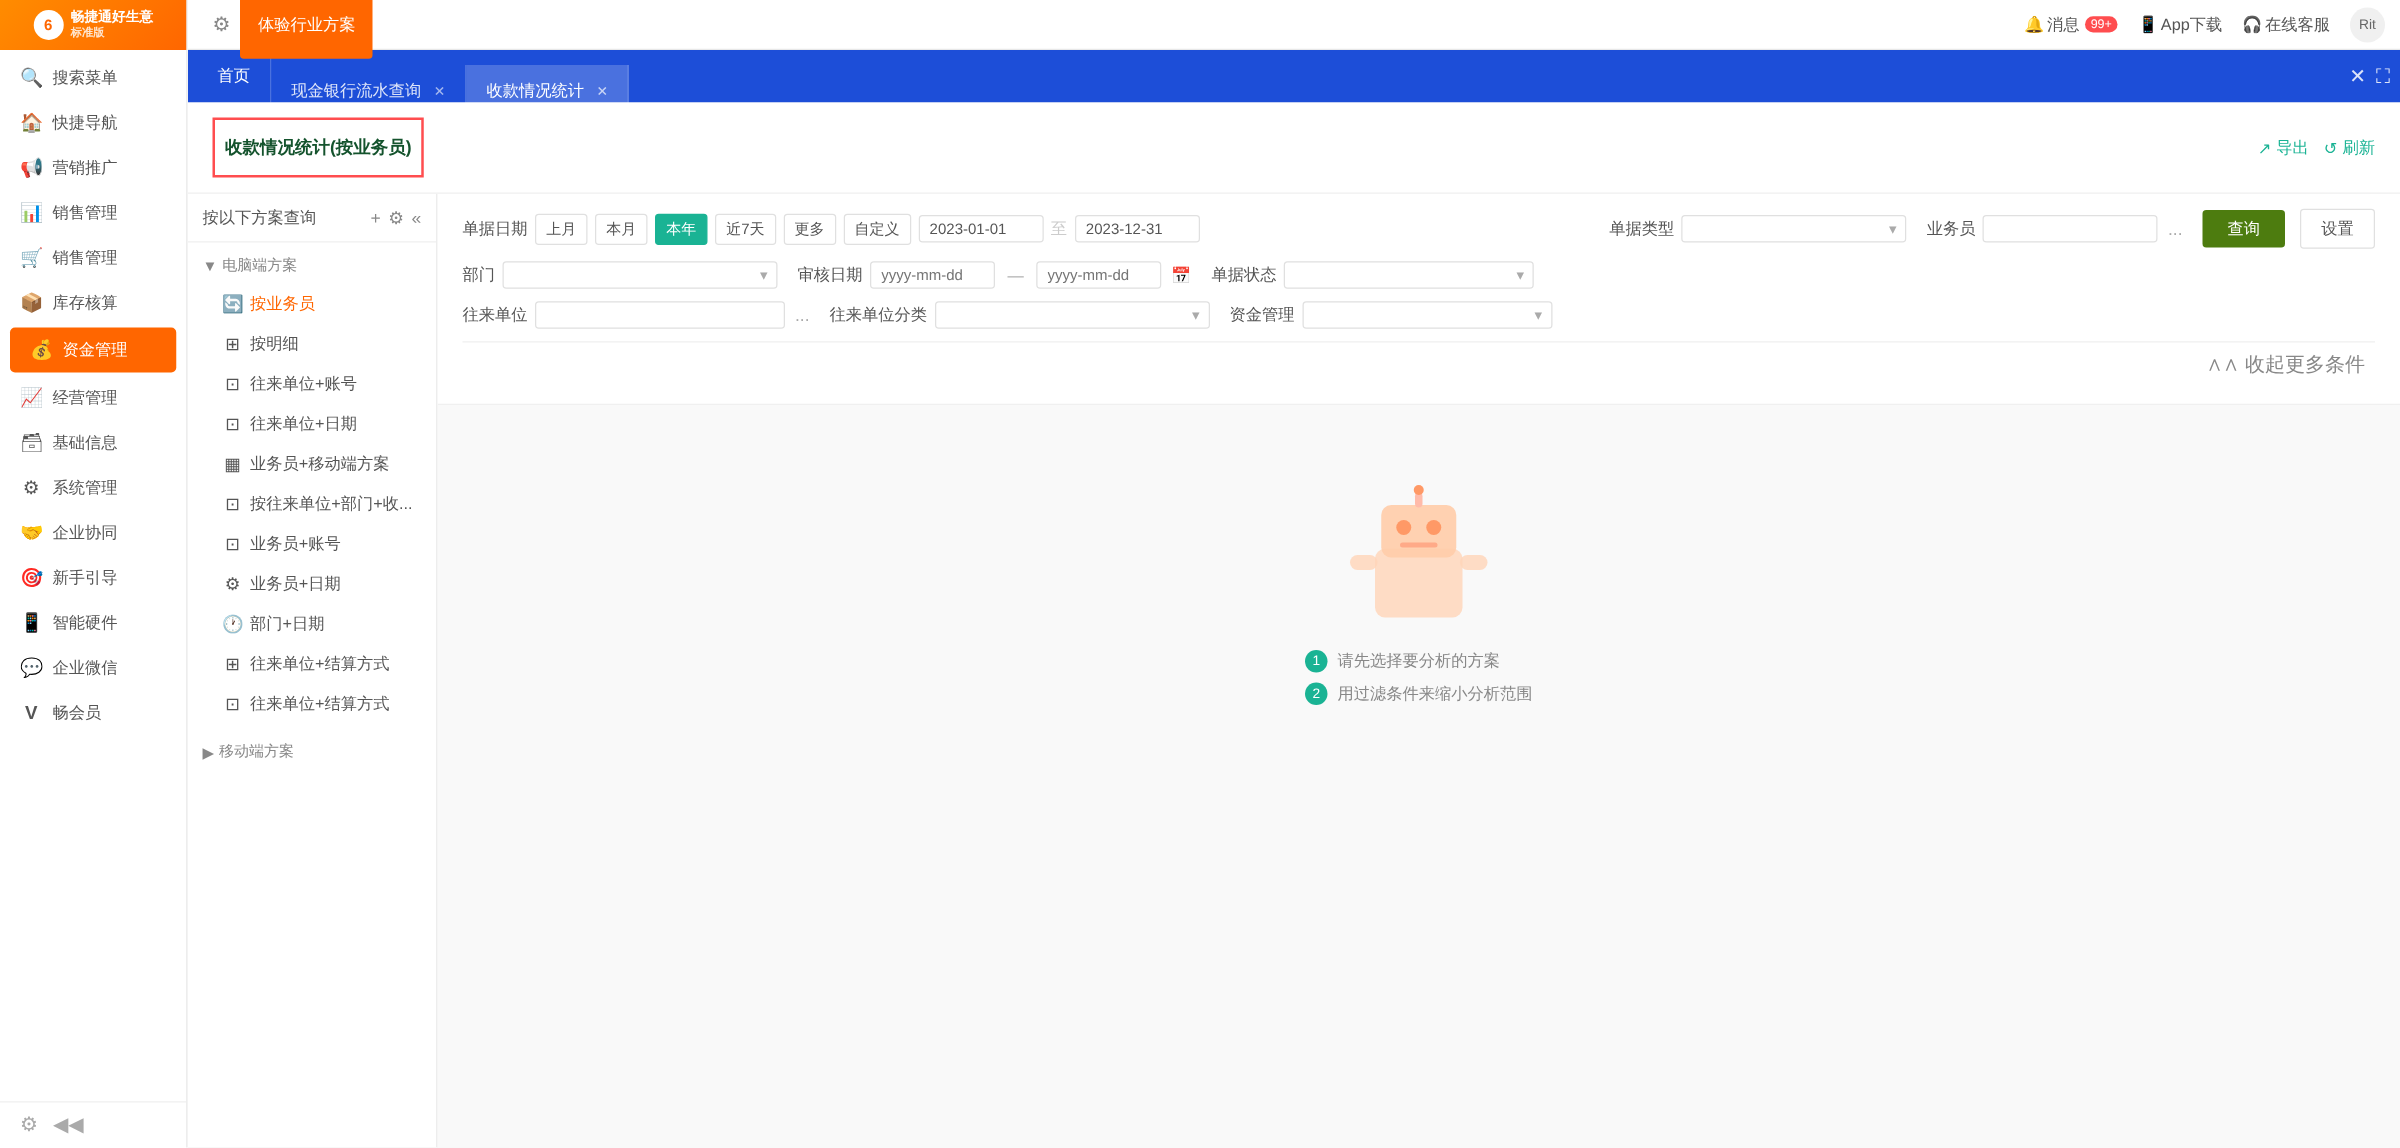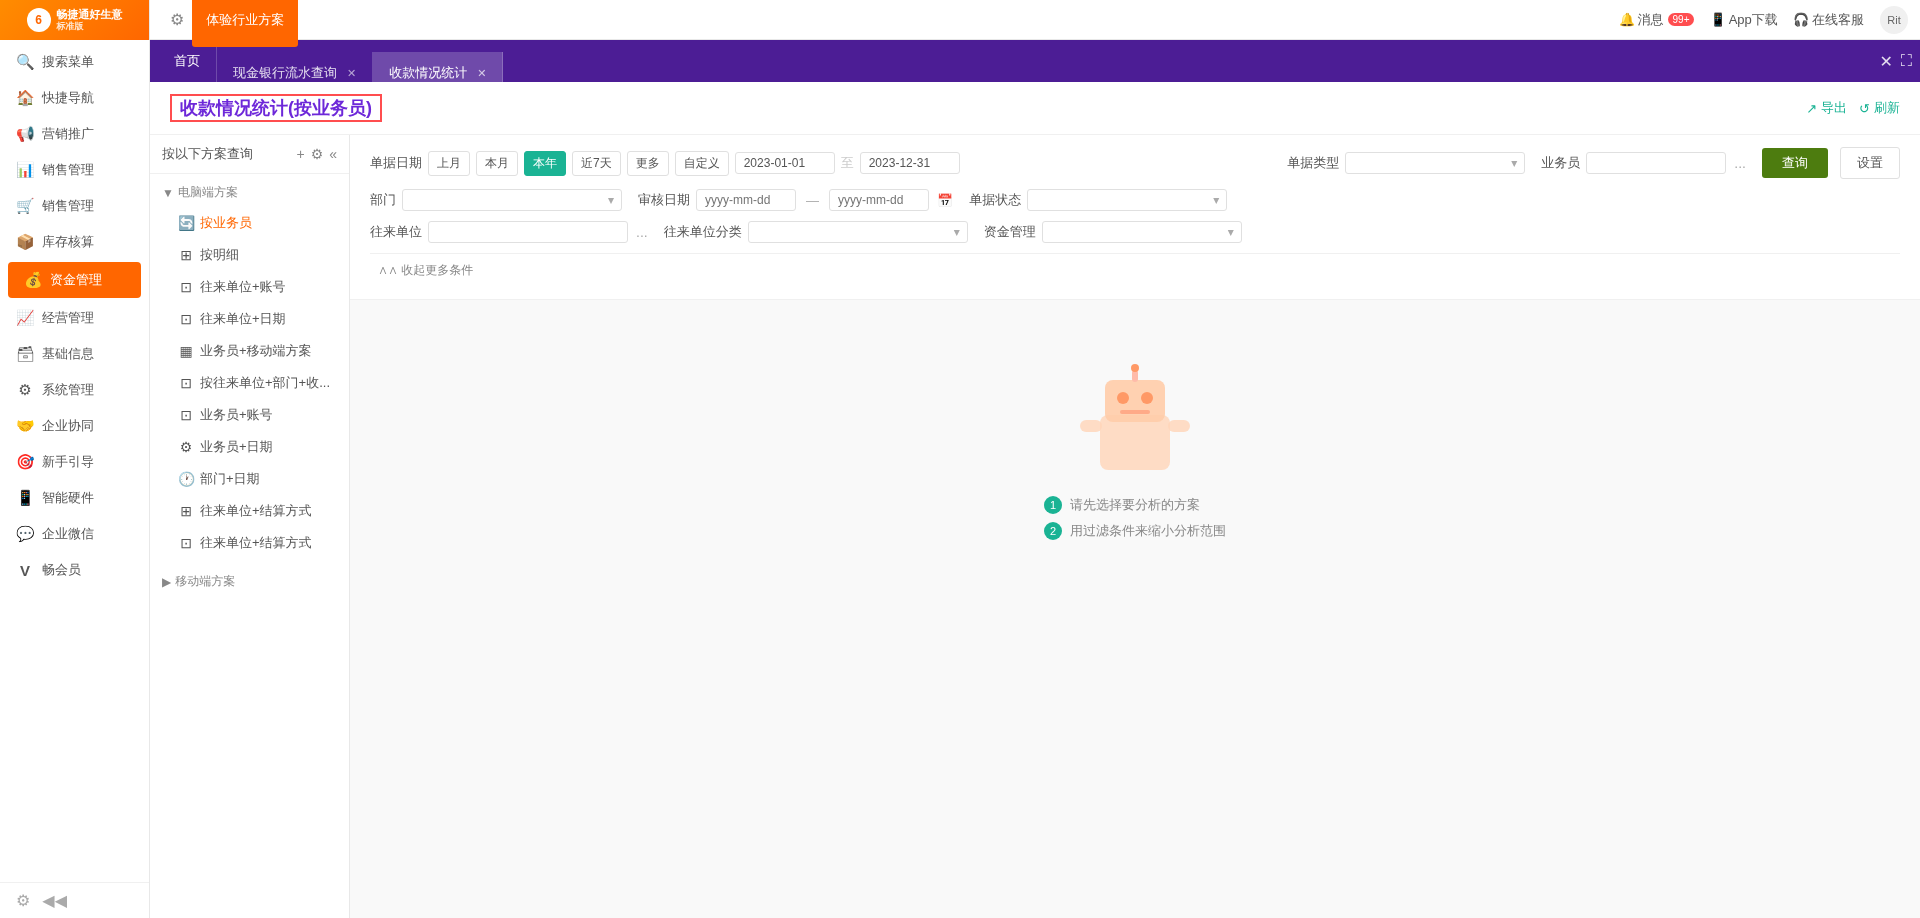--- a/index.html
+++ b/index.html
@@ -72,21 +72,21 @@
     
     .main-wrapper {
       margin-left: 150px;
       margin-top: 40px;
       display: flex; flex-direction: column;
       height: calc(100vh - 40px);
     }
 
     
     .tab-bar {
-      background: #4c1d95;
+      background: #1d4ed8;
       display: flex; align-items: center;
       height: 42px;
       padding: 0 8px;
       gap: 0;
     }
     .tab-item {
       padding: 0 16px;
       height: 100%;
       display: flex; align-items: center; gap: 6px;
       color: rgba(255,255,255,0.85);
@@ -115,23 +115,23 @@
     .tab-bar-right span { cursor: pointer; font-size: 16px; }
 
     
     .page-header {
       background: #fff;
       padding: 12px 20px;
       display: flex; align-items: center; justify-content: space-between;
       border-bottom: 1px solid #f0f0f0;
     }
     .page-title {
-      font-size: 18px; font-weight: bold; color: #6d28d9;
+      font-size: 14px; font-weight: bold; color: #14532d;
       border: 2px solid #ff4d4f;
-      padding: 0 8px;
+      padding: 13px 8px;
     }
     .page-header-actions {
       display: flex; gap: 12px; align-items: center;
     }
     .btn-export, .btn-refresh {
       color: #1ab394; cursor: pointer; font-size: 13px;
       display: flex; align-items: center; gap: 4px;
     }
 
     
@@ -215,22 +215,22 @@
       background: #4d7c0f; color: #fff; border: none;
       padding: 6px 20px; border-radius: 3px; cursor: pointer; font-size: 13px;
     }
     .btn-settings {
       background: #fff; color: #555; border: 1px solid #e0e0e0;
       padding: 6px 16px; border-radius: 3px; cursor: pointer; font-size: 13px;
     }
 
     
     .collapse-bar {
-      text-align: left; padding: 8px; cursor: pointer;
-      color: #888; font-size: 12px; border-top: 1px solid #f0f0f0;
+      text-align: right; padding: 8px; cursor: pointer;
+      color: #888; font-size: 16px; border-top: 1px solid #f0f0f0;
       background: #fff;
     }
 
     
     .empty-state {
       display: flex; flex-direction: column; align-items: center; justify-content: center;
       padding: 60px 20px; gap: 16px;
     }
     .empty-steps {
       list-style: none; padding: 0;

